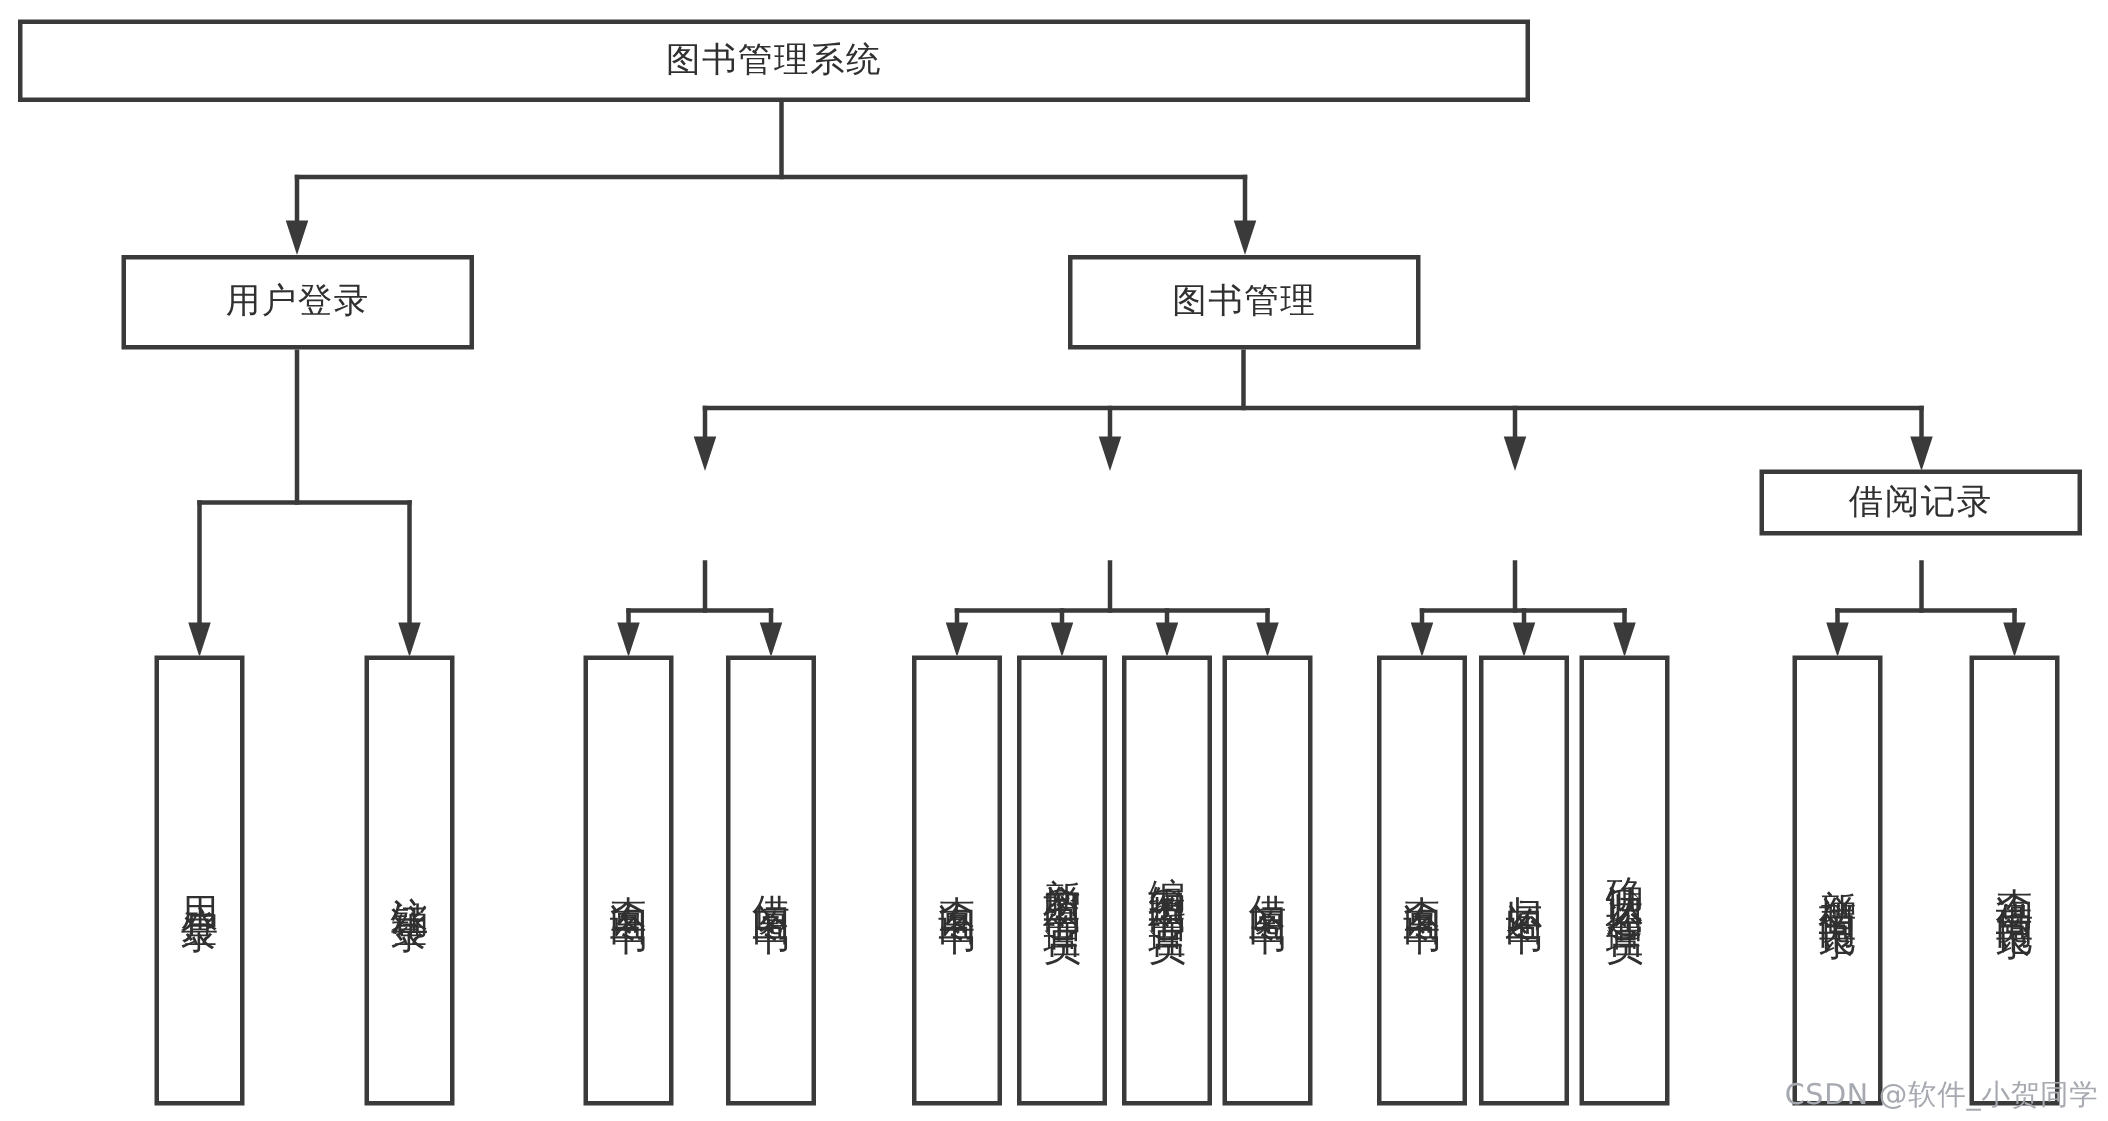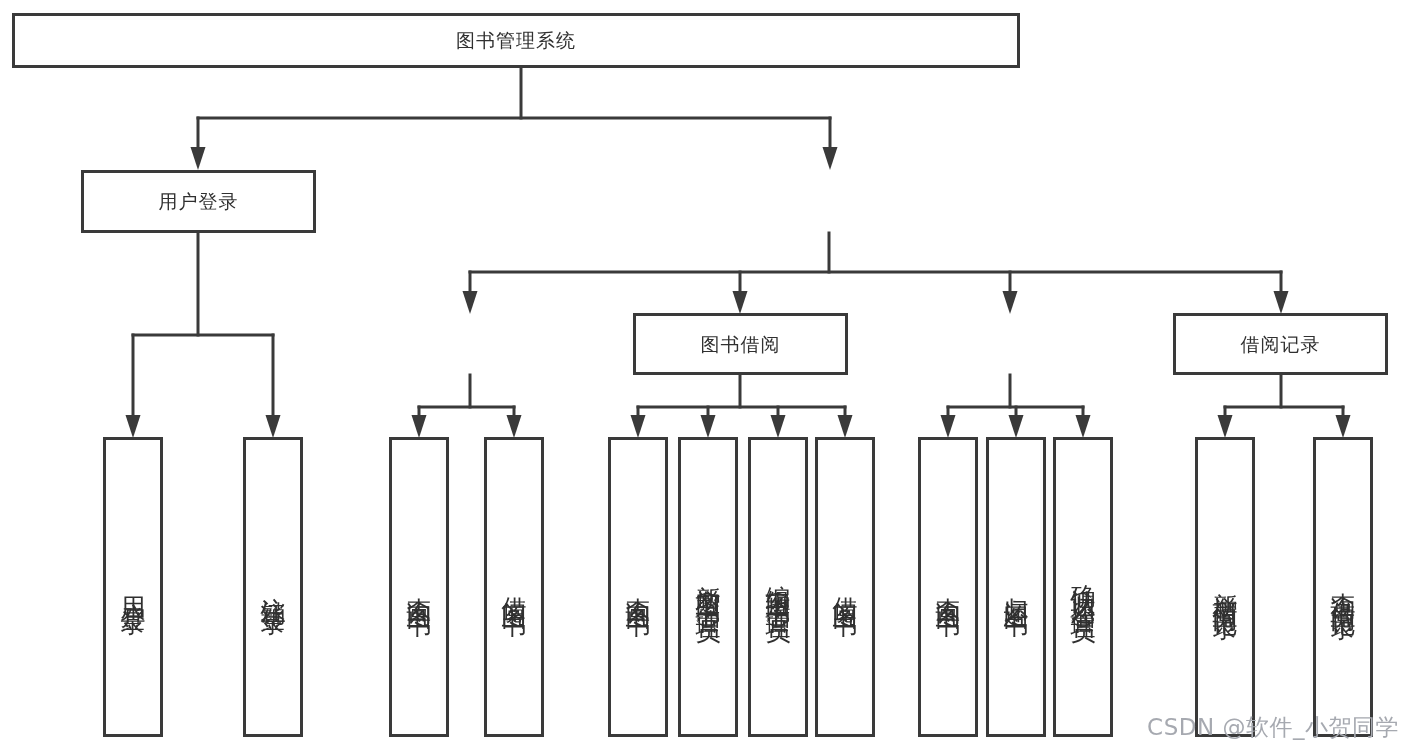--- a/index.html
+++ b/index.html
@@ -17,30 +17,30 @@
   .stage{position:absolute;inset:0;width:1405px;height:747px;}
   svg.connectors{position:absolute;left:0;top:0;z-index:1;}
   .connectors path{stroke:var(--line);stroke-width:3;fill:none;stroke-linecap:square;}
   .connectors polygon{fill:var(--line);stroke:none;}
   .hbox,.vbox{
     position:absolute;z-index:2;background:#fff;
     border:3px solid var(--line);box-sizing:border-box;
     display:flex;align-items:center;justify-content:center;
   }
   .hbox .lbl{
-    font-size:19px;letter-spacing:1px;line-height:1;color:var(--text);white-space:nowrap;
+    font-size:23px;letter-spacing:1px;line-height:1;color:var(--text);white-space:nowrap;
   }
   .vbox{top:437px;width:60px;height:300px;}
   .vbox .vtext{
     writing-mode:vertical-lr;
     font-size:25px;letter-spacing:5px;line-height:1;color:var(--text);
   }
   .watermark{
     position:absolute;right:6px;bottom:4px;z-index:3;
-    font-size:23px;color:var(--wm);letter-spacing:0.5px;white-space:nowrap;
+    font-size:19px;color:var(--wm);letter-spacing:0.5px;white-space:nowrap;
   }
 </style>
 </head>
 <body>
 
 <div class="stage">
 
   <svg class="connectors" width="1405" height="747" viewBox="0 0 1405 747">
     <g>
 
@@ -106,25 +106,25 @@
     </g>
   </svg>
 
   <div class="hbox" style="left:12px;top:13px;width:1008px;height:55px">
     <span class="lbl">图书管理系统</span>
   </div>
 
   <div class="hbox" style="left:81px;top:170px;width:235px;height:63px">
     <span class="lbl">用户登录</span>
   </div>
+  <div class="hbox" style="left:712px;top:170px;width:235px;height:63px">
+    <span class="lbl">图书管理</span>
+  </div>
 
-  <div class="hbox" style="left:633px;top:313px;width:215px;height:62px">
-    <span class="lbl">图书借阅</span>
-  </div>
-  <div class="hbox" style="left:1173px;top:313px;width:215px;height:62px">
+  <div class="hbox" style="left:1173px;top:313px;width:215px;height:44px">
     <span class="lbl">借阅记录</span>
   </div>
 
   <div class="vbox" style="left:103px">
     <span class="vtext">用户登录</span>
   </div>
   <div class="vbox" style="left:243px">
     <span class="vtext">注销登录</span>
   </div>
 

